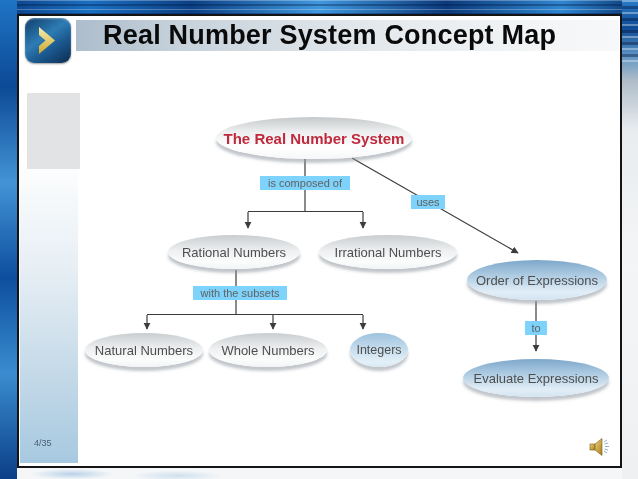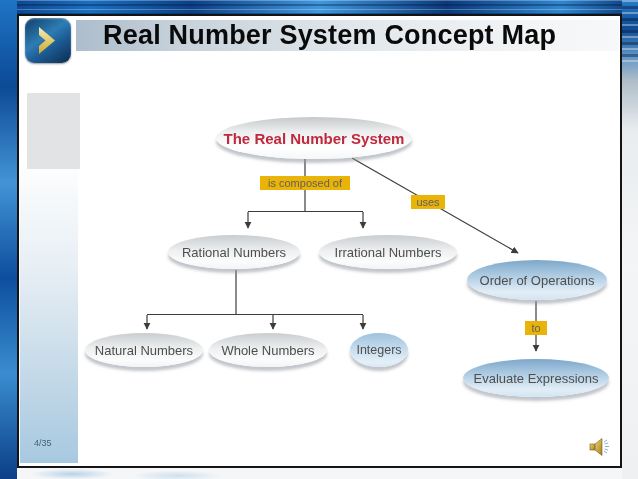--- a/index.html
+++ b/index.html
@@ -45,21 +45,21 @@
   .node{position:absolute;border-radius:50%;display:flex;align-items:center;justify-content:center;
     box-shadow:0 4px 3px rgba(144,152,160,.55);}
   .node span{color:#4e4e4e;font-size:13px;white-space:nowrap;}
   .node-white{background:linear-gradient(180deg,#c6c9cb 0%,#eceeef 35%,#ffffff 72%,#f6f7f8 100%);margin-left:9px;}
   .node-gray{background:linear-gradient(180deg,#c9cdd0 0%,#edeff0 45%,#fbfcfc 78%,#f3f4f5 100%);}
   .node-blue{background:linear-gradient(180deg,#7da7cb 0%,#a9c8e0 35%,#e2eef7 80%,#d2e4f1 100%);}
   .node-blue-light{background:linear-gradient(180deg,#9ec2de 0%,#c4dbec 45%,#e4f0f8 85%,#d8e8f4 100%);}
   .node-real span{color:#c0283c;font-weight:700;font-size:15px;}
 
   
-  .clabel{position:absolute;background:#eab308;color:#616161;font-size:11px;text-align:center;line-height:14px;}
+  .clabel{position:absolute;background:#7dd3fc;color:#616161;font-size:11px;text-align:center;line-height:14px;}
 
   .connectors{position:absolute;left:0;top:0;width:638px;height:479px;pointer-events:none;}
   .sound-icon{position:absolute;left:588px;top:436px;width:24px;height:22px;}
 </style>
 </head>
 <body>
 
 <div class="stage">
 
   <div class="bg-top"></div>
@@ -105,20 +105,21 @@
       <path d="M147,315 V329" marker-end="url(#ah)"></path>
       <path d="M273,315 V329" marker-end="url(#ah)"></path>
       <path d="M363,315 V329" marker-end="url(#ah)"></path>
       <path d="M352,158 L518,253" marker-end="url(#ah)"></path>
       <path d="M536,301 V351" marker-end="url(#ah)"></path>
     </g>
   </svg>
 
   <div class="clabel" style="left:260px;top:176px;width:90px;">is composed of</div>
   <div class="clabel" style="left:411px;top:195px;width:34px;">uses</div>
+  <div class="clabel" style="left:193px;top:286px;width:94px;">with the subsets</div>
   <div class="clabel" style="left:525px;top:321px;width:22px;">to</div>
 
   <div class="node node-white node-real" style="left:207px;top:117px;width:196px;height:42px;">
     <span>The Real Number System</span>
   </div>
   <div class="node node-gray" style="left:168px;top:235px;width:132px;height:34px;">
     <span>Rational Numbers</span>
   </div>
   <div class="node node-gray" style="left:319px;top:235px;width:138px;height:34px;">
     <span>Irrational Numbers</span>
@@ -126,21 +127,21 @@
   <div class="node node-gray" style="left:85px;top:333px;width:118px;height:34px;">
     <span>Natural Numbers</span>
   </div>
   <div class="node node-gray" style="left:209px;top:333px;width:118px;height:34px;">
     <span>Whole Numbers</span>
   </div>
   <div class="node node-blue-light" style="left:334px;top:333px;width:58px;height:34px;margin-left:16px;">
     <span style="font-size:12.5px;">Integers</span>
   </div>
   <div class="node node-blue" style="left:467px;top:260px;width:140px;height:40px;">
-    <span>Order of Operations</span>
+    <span>Order of Expressions</span>
   </div>
   <div class="node node-blue" style="left:463px;top:359px;width:146px;height:38px;">
     <span>Evaluate Expressions</span>
   </div>
 
   <div class="sound-icon">
     <svg width="24" height="22" viewBox="0 0 24 22">
       <defs>
         <linearGradient id="spk" x1="0" y1="0" x2="1" y2="1">
           <stop offset="0" stop-color="#efd27a"></stop>

